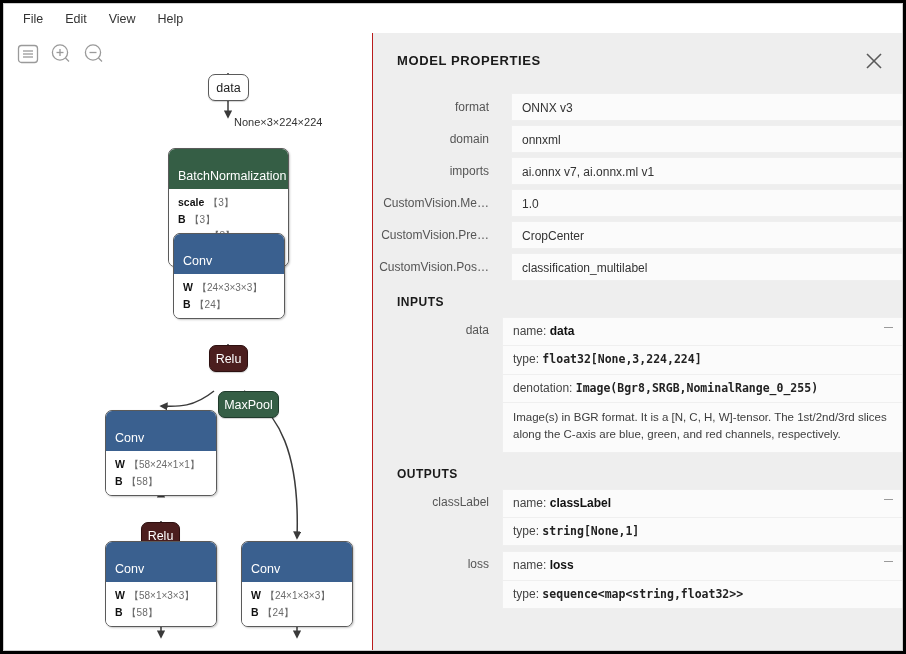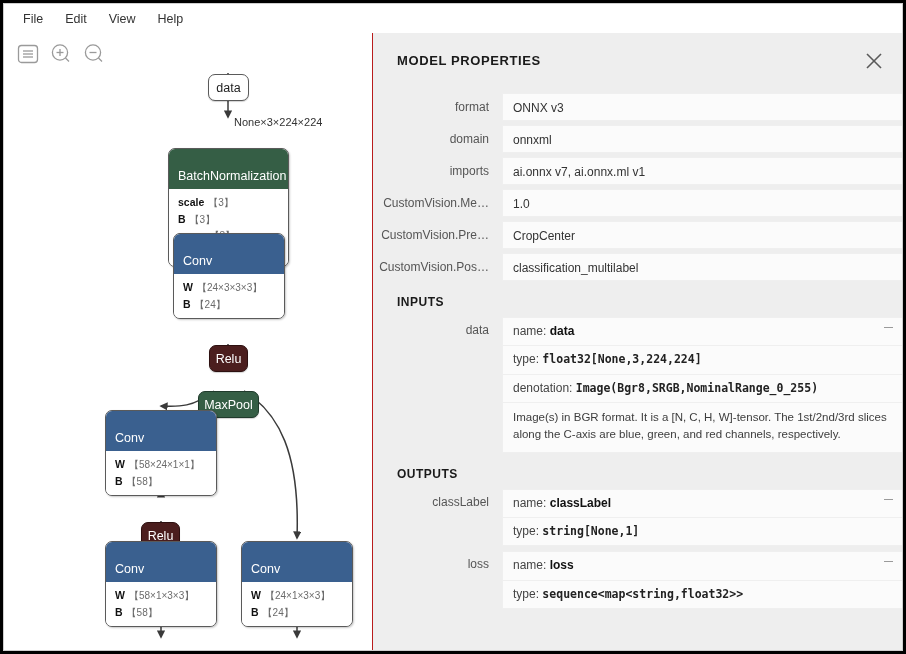--- a/index.html
+++ b/index.html
@@ -15,21 +15,21 @@
   .toolbar{position:absolute;left:12px;top:9px;display:flex;gap:9px;}
   .tbtn{width:24px;height:24px;display:block;}
 
   .graphsvg{position:absolute;left:0;top:0;}
 
   .node{position:absolute;box-sizing:border-box;}
   
   .chip{border-radius:7px;border:1.2px solid #5a5a5a;background:#ffffff;
         display:flex;align-items:center;justify-content:center;
         font-size:12.5px;color:#222;box-shadow:0 1px 1px rgba(0,0,0,.18);}
-  .chip.green{background:#355e45;border-color:#1f3a2b;color:#ffffff;}
+  .chip.green{background:#355e45;border-color:#1f3a2b;color:#ffffff;margin-left:20px;}
   .chip.maroon{background:#4b1e1e;border-color:#2d1010;color:#ffffff;}
 
   
   .boxnode{border-radius:7px;border:1.2px solid #5a5a5a;background:#ffffff;overflow:hidden;
            box-shadow:1px 1px 2px rgba(0,0,0,.22);}
   .boxnode .hdr{font-size:12.5px;color:#ffffff;padding:21px 9px 6px 9px;line-height:1.05;}
   .boxnode.green .hdr{background:#355e45;}
   .boxnode.blue  .hdr{background:#3a608f;}
   .boxnode .body{background:#ffffff;padding:5px 9px 6px 9px;}
   .boxnode .attr{font-size:10.5px;color:#222;line-height:1.55;white-space:nowrap;}
@@ -41,21 +41,21 @@
   
   .panel{position:absolute;left:368px;top:29px;width:530px;height:617px;background:#eeeeee;
          border-left:1px solid #b91c1c;overflow:hidden;}
   .panel-hdr{position:absolute;left:0;top:0;width:100%;height:54px;display:flex;align-items:center;}
   .panel-title{margin-left:24px;font-size:13px;font-weight:bold;letter-spacing:.6px;color:#1a1a1a;}
   .close-btn{position:absolute;right:18px;top:17px;width:22px;height:22px;cursor:pointer;}
 
   .section-title{font-size:12px;font-weight:bold;letter-spacing:.5px;color:#1a1a1a;margin:14px 0 8px 24px;}
 
   .rows{margin:0 16px 0 0;}
-  .row{display:flex;align-items:flex-end;margin-bottom:4px;}
+  .row{display:flex;align-items:flex-end;margin-bottom:4px;gap:9px;}
   .row .lbl{width:116px;min-width:116px;text-align:right;padding-right:13px;
             font-size:12px;color:#555555;line-height:28px;white-space:nowrap;overflow:hidden;}
   .row .fld{flex:1;background:#fbfbfb;border:1px solid #efefef;height:28px;line-height:28px;
             padding:0 10px;font-size:12px;color:#333;box-sizing:border-box;white-space:nowrap;overflow:hidden;}
 
   
   .iorow{display:flex;align-items:flex-start;margin-bottom:5px;}
   .iorow .lbl{width:116px;min-width:116px;text-align:right;padding-right:13px;
               font-size:12px;color:#555555;line-height:27px;white-space:nowrap;}
   .iobox{flex:1;background:#fbfbfb;border:1px solid #efefef;box-sizing:border-box;}

